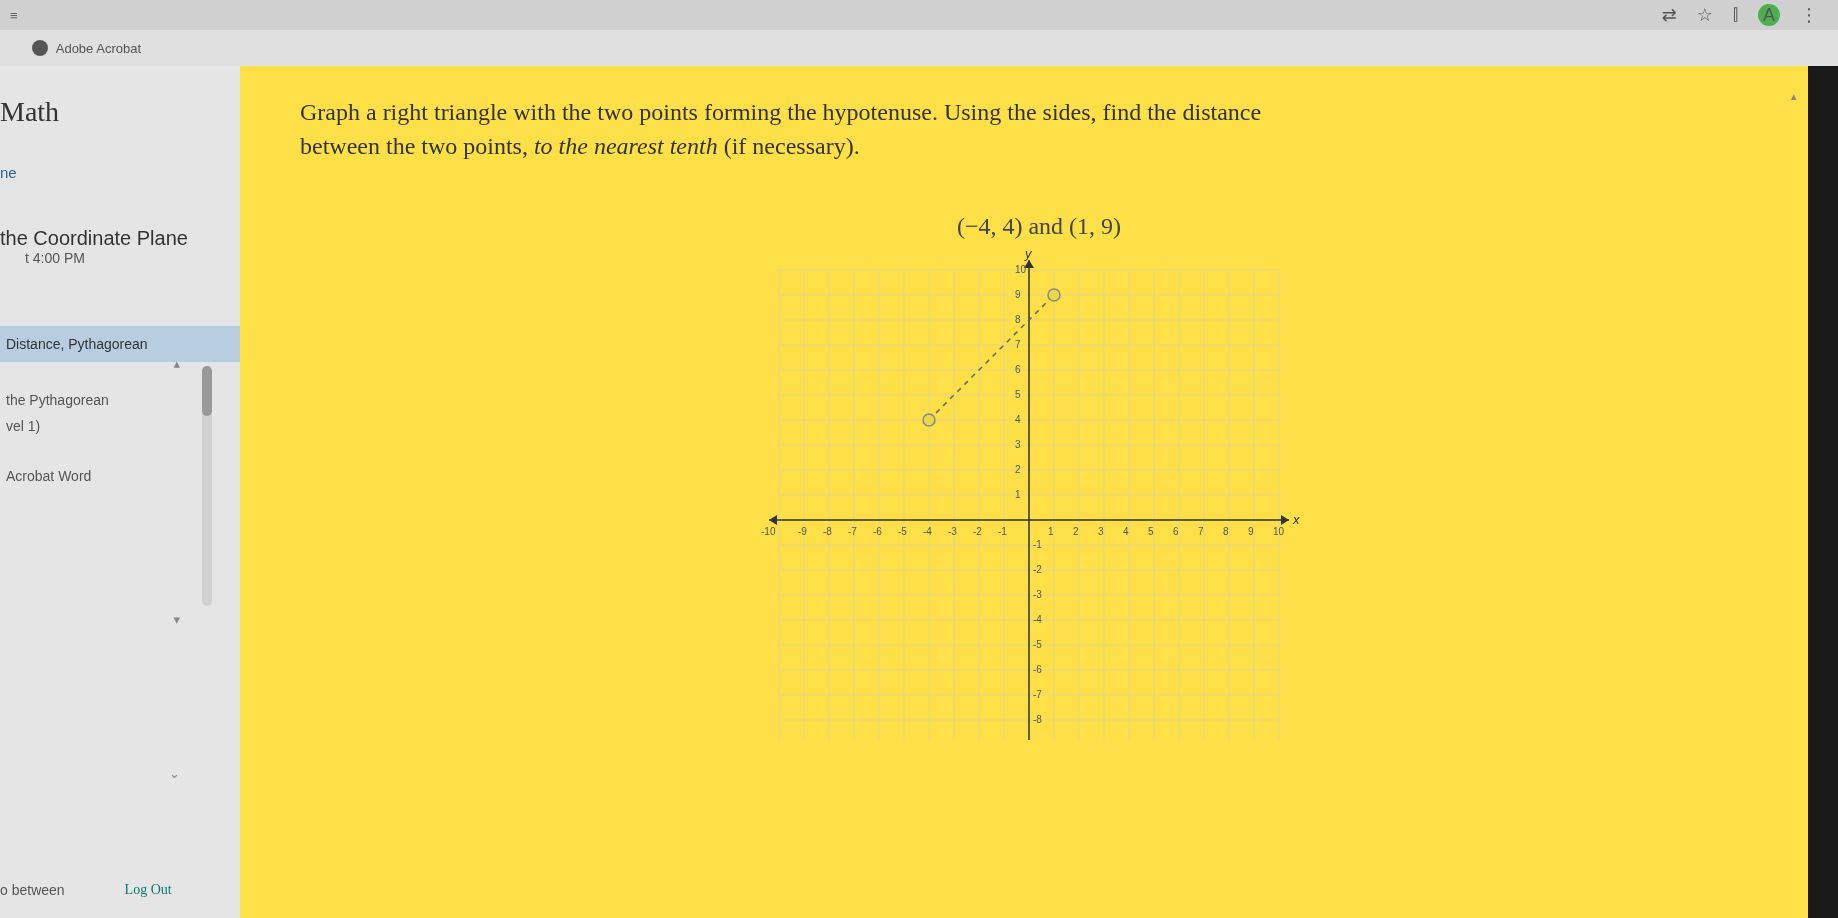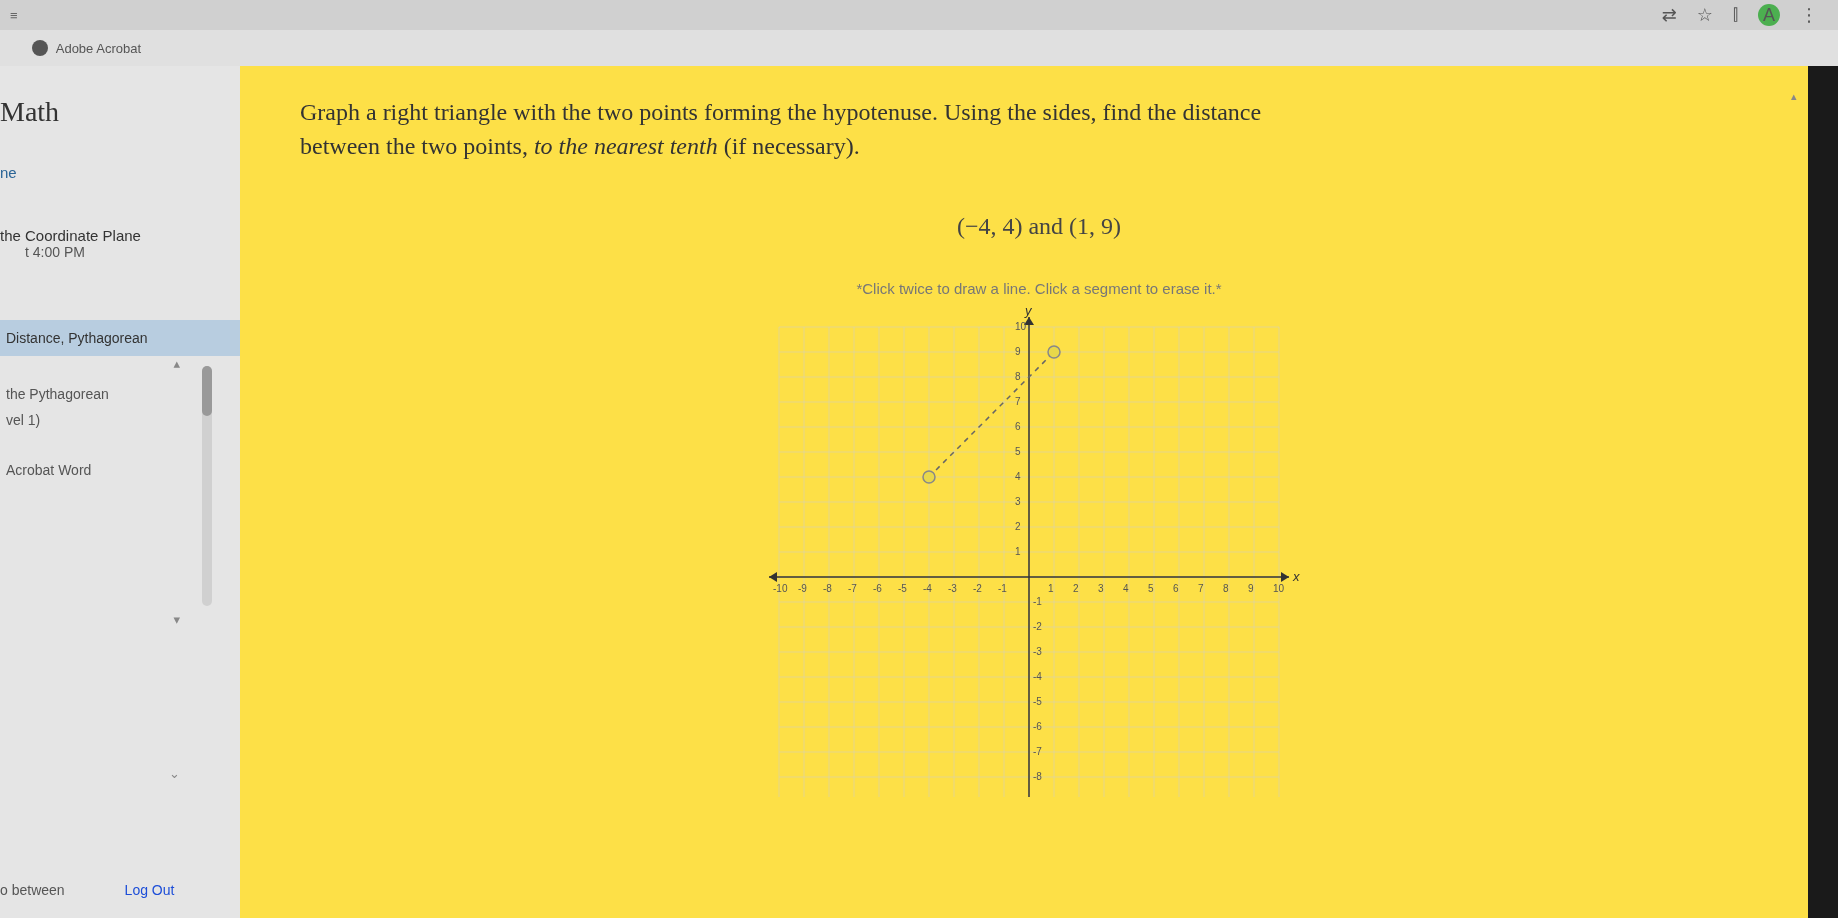--- a/index.html
+++ b/index.html
@@ -65,21 +65,21 @@
   position: relative;
 }
 .brand {
   font-family: Georgia, serif;
   font-size: 28px;
   color: #333;
   padding: 10px 20px 30px 0;
 }
 .side-link { color: #2a6496; font-size: 15px; padding: 6px 0; }
 .side-section { margin-top: 40px; }
-.side-title { color: #333; font-size: 15px; }
+.side-title { color: #333; font-size: 20px; }
 .side-time { color: #555; font-size: 14px; margin-left: 25px; }
 .side-list { margin-top: 60px; position: relative; }
 .side-item {
   padding: 10px 6px;
   color: #555;
   font-size: 14px;
   cursor: pointer;
 }
 .side-item.selected {
   background: #b8cde0;
@@ -109,21 +109,21 @@
 .user-row {
   position: absolute;
   bottom: 20px;
   left: 0;
   display: flex;
   gap: 60px;
   align-items: center;
   font-size: 14px;
 }
 .user-name { color: #555; }
-.logout { color: #1d4ed8; cursor: pointer; }
+.logout { color: #0f766e; cursor: pointer; font-family: Liberation Serif, serif; }
 .main {
   flex: 1;
   background: #fde047;
   padding: 30px 60px;
   position: relative;
 }
 .question {
   font-family: Georgia, serif;
   font-size: 24px;
   color: #333;
@@ -226,21 +226,20 @@
       <span class="user-name">o between</span>
       <span class="logout">Log Out</span>
     </div>
   </div>
 
   <div class="main">
     <div class="question">
       <span>Graph a right triangle with the two points forming the hypotenuse. Using the sides, find the distance between the two points, </span><span class="ital">to the nearest tenth</span><span> (if necessary).</span>
     </div>
     <div class="points">(−4, 4) and (1, 9)</div>
-    <div class="hint">*Click twice to draw a line. Click a segment to erase it.*</div>
     <div class="graph-area">
       <div class="graph-canvas" id="graph-canvas" style="width: 560px; height: 490px; overflow: hidden;">
           <svg width="560" height="540" style="position:absolute;top:0;left:0;">
             <line x1="20" y1="20" x2="20" y2="520" stroke="#ccc" stroke-width="0.5"></line>
             <line x1="20" y1="520" x2="520" y2="520" stroke="#ccc" stroke-width="0.5"></line>
             <line x1="45" y1="20" x2="45" y2="520" stroke="#ccc" stroke-width="0.5"></line>
             <line x1="20" y1="495" x2="520" y2="495" stroke="#ccc" stroke-width="0.5"></line>
             <line x1="70" y1="20" x2="70" y2="520" stroke="#ccc" stroke-width="0.5"></line>
             <line x1="20" y1="470" x2="520" y2="470" stroke="#ccc" stroke-width="0.5"></line>
             <line x1="95" y1="20" x2="95" y2="520" stroke="#ccc" stroke-width="0.5"></line>
@@ -281,21 +280,21 @@
             <line x1="20" y1="20" x2="520" y2="20" stroke="#ccc" stroke-width="0.5"></line>
             <line x1="10" y1="270" x2="530" y2="270" stroke="#333" stroke-width="1.5"></line>
             <line x1="270" y1="10" x2="270" y2="530" stroke="#333" stroke-width="1.5"></line>
             <polygon points="530,270 522,265 522,275" fill="#333"></polygon>
             <polygon points="10,270 18,265 18,275" fill="#333"></polygon>
             <polygon points="270,10 265,18 275,18" fill="#333"></polygon>
             <line x1="170" y1="170" x2="295" y2="45" stroke="#666" stroke-width="1.5" stroke-dasharray="5,5"></line>
             <circle cx="170" cy="170" r="6" fill="#e8d84a" stroke="#888" stroke-width="1.5"></circle>
             <circle cx="295" cy="45" r="6" fill="#e8d84a" stroke="#888" stroke-width="1.5"></circle>
           </svg>
-          <div class="tick-label" style="left: 14px; top: 276px;">-10</div>
+          <div class="tick-label" style="left: 2px; top: 276px;">-10</div>
           <div class="tick-label" style="left: 39px; top: 276px;">-9</div>
           <div class="tick-label" style="left: 64px; top: 276px;">-8</div>
           <div class="tick-label" style="left: 89px; top: 276px;">-7</div>
           <div class="tick-label" style="left: 114px; top: 276px;">-6</div>
           <div class="tick-label" style="left: 139px; top: 276px;">-5</div>
           <div class="tick-label" style="left: 164px; top: 276px;">-4</div>
           <div class="tick-label" style="left: 189px; top: 276px;">-3</div>
           <div class="tick-label" style="left: 214px; top: 276px;">-2</div>
           <div class="tick-label" style="left: 239px; top: 276px;">-1</div>
           <div class="tick-label" style="left: 289px; top: 276px;">1</div>

